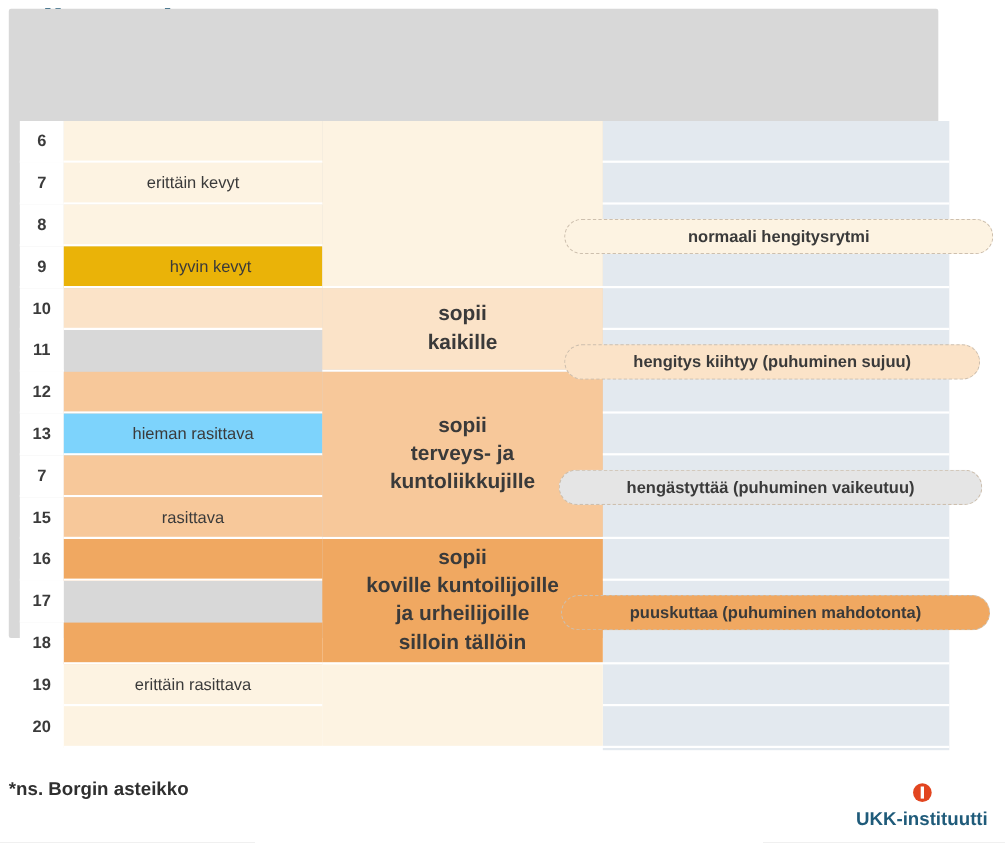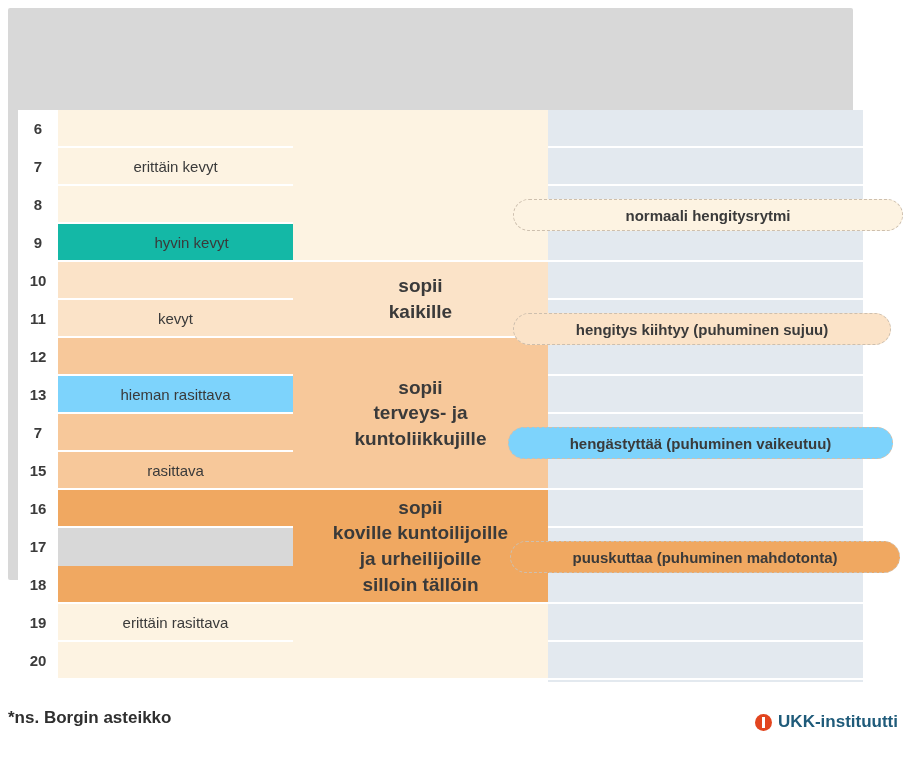--- a/index.html
+++ b/index.html
@@ -154,20 +154,21 @@
     color: #2f2f2f;
   }
 
   #brand {
     position: absolute;
     right: 16px;
     top: 712px;
     display: flex;
     align-items: center;
     gap: 6px;
+    flex-direction: column;
   }
   #brand-mark {
     width: 17px;
     height: 17px;
     border-radius: 50%;
     background: #e2451f;
     position: relative;
   }
   #brand-mark::after {
     content: "";
@@ -207,31 +208,30 @@
         <div class="cell-feel" style="background: rgb(253, 243, 226);">erittäin kevyt</div>
         <div class="cell-rest" style="background: transparent;"></div>
       </div>
       <div class="row" style="top: 76px;">
         <div class="cell-num">8</div>
         <div class="cell-feel" style="background: rgb(253, 243, 226);"></div>
         <div class="cell-rest" style="background: transparent;"></div>
       </div>
       <div class="row" style="top: 114px;">
         <div class="cell-num">9</div>
-        <div class="cell-feel" style="background: #14b8a6; padding-left: 32px;">hyvin kevyt</div>
+        <div class="cell-feel" style="background: #eab308; padding-left: 32px;">hyvin kevyt</div>
         <div class="cell-rest" style="background: transparent;"></div>
       </div>
       <div class="row" style="top: 152px;">
         <div class="cell-num">10</div>
         <div class="cell-feel" style="background: rgb(251, 227, 200);"></div>
         <div class="cell-rest" style="background: transparent;"></div>
       </div>
       <div class="row" style="top: 190px;">
         <div class="cell-num">11</div>
-        <div class="cell-feel" style="background: rgb(251, 227, 200);">kevyt</div>
         <div class="cell-rest" style="background: transparent;"></div>
       </div>
       <div class="row" style="top: 228px;">
         <div class="cell-num">12</div>
         <div class="cell-feel" style="background: rgb(247, 200, 154);"></div>
         <div class="cell-rest" style="background: transparent;"></div>
       </div>
       <div class="row" style="top: 266px;">
         <div class="cell-num">13</div>
         <div class="cell-feel" style="background: #7dd3fc;">hieman rasittava</div>
@@ -285,21 +285,21 @@
       <div class="fit-block" style="top: 380px; height: 112px; background: rgb(240, 168, 97);">
         <div>sopii<br>koville kuntoilijoille<br>ja urheilijoille<br>silloin tällöin</div>
       </div>
       <div class="fit-block" style="top: 494px; height: 74px; background: rgb(253, 243, 226);">
         <div></div>
       </div>
     </div>
   <div id="pills-layer">
       <div class="pill" style="top: 41px; left: 495px; width: 390px; background: rgb(253, 243, 226);">normaali hengitysrytmi</div>
       <div class="pill" style="top: 155px; left: 495px; width: 378px; background: rgb(251, 227, 200);">hengitys kiihtyy (puhuminen sujuu)</div>
-      <div class="pill" style="top: 269px; left: 490px; width: 385px; background: #7dd3fc; text-align: center;">hengästyttää (puhuminen vaikeutuu)</div>
+      <div class="pill" style="top: 269px; left: 490px; width: 385px; background: #e5e5e5; text-align: center;">hengästyttää (puhuminen vaikeutuu)</div>
       <div class="pill" style="top: 383px; left: 492px; width: 390px; background: rgb(240, 168, 97);">puuskuttaa (puhuminen mahdotonta)</div>
     </div>
 </div>
 
 <div id="footnote">*ns. Borgin asteikko</div>
 
 <div id="brand">
   <span id="brand-mark"></span>
   <span id="brand-text">UKK-instituutti</span>
 </div>

